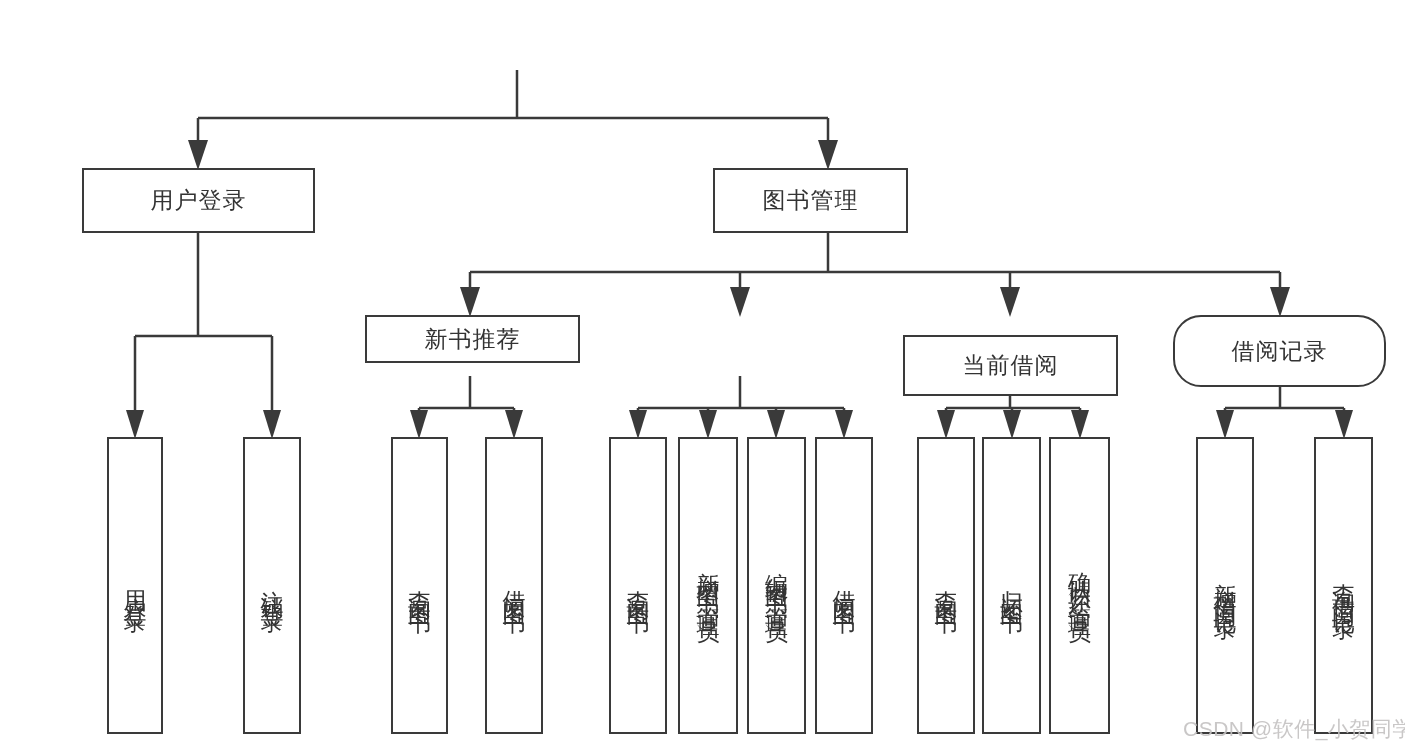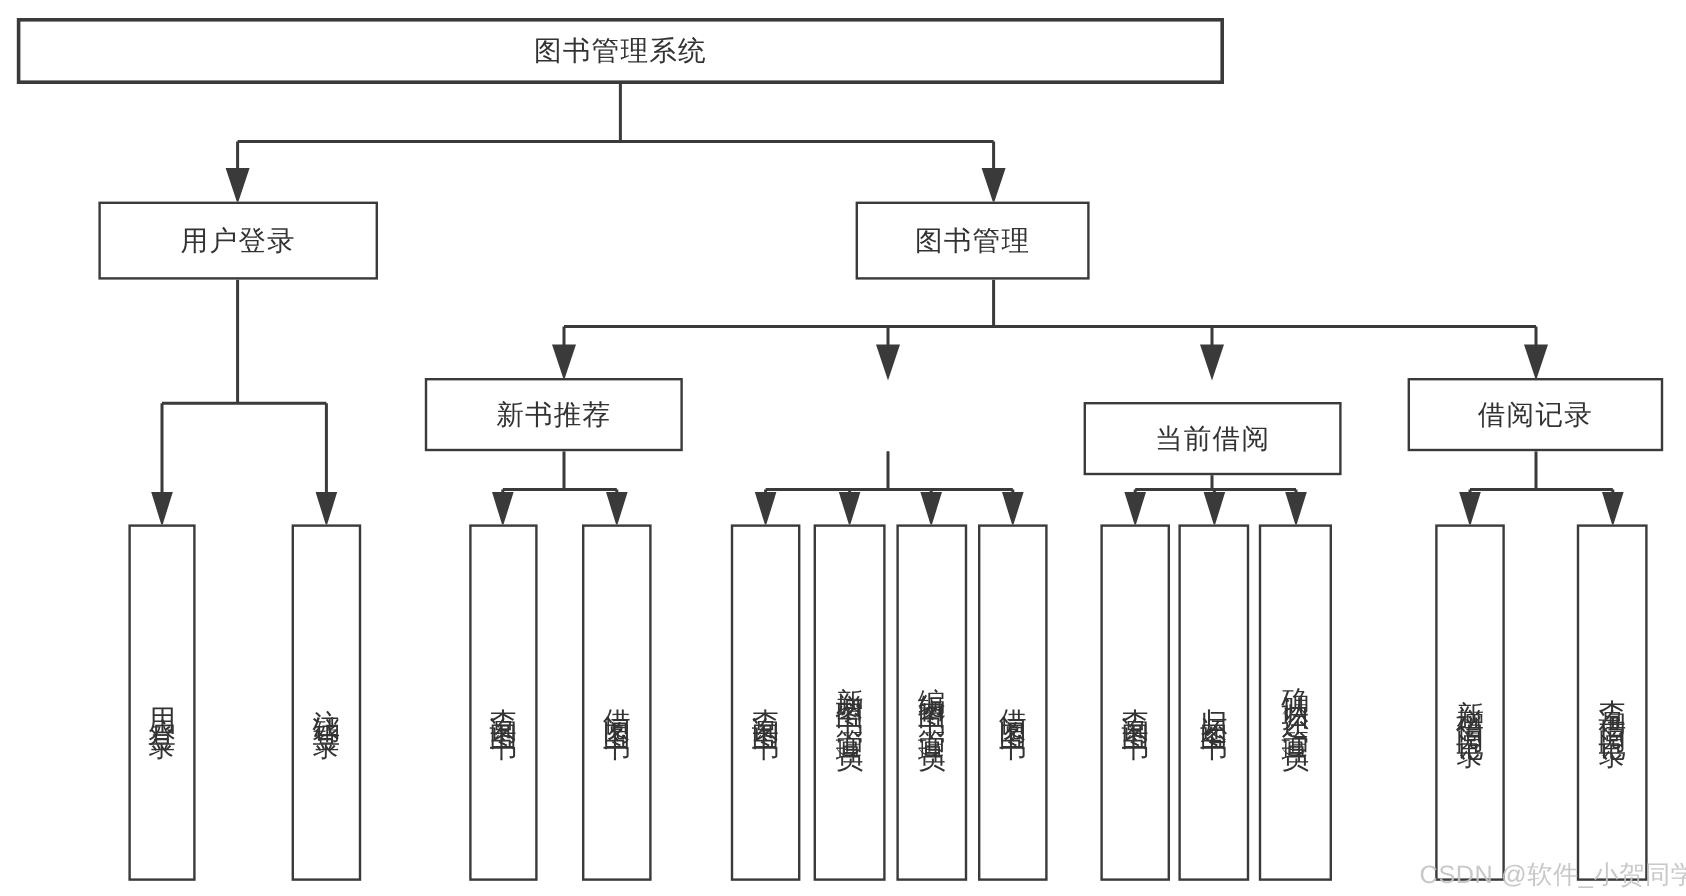--- a/index.html
+++ b/index.html
@@ -61,38 +61,35 @@
     <path d="M1010,376 V408 M946,408 H1080 M946,408 V412 M1012,408 V412 M1080,408 V412"></path>
     <polygon points="937,410 955,410 946,439"></polygon>
     <polygon points="1003,410 1021,410 1012,439"></polygon>
     <polygon points="1071,410 1089,410 1080,439"></polygon>
 
     <path d="M1280,376 V408 M1225,408 H1344 M1225,408 V412 M1344,408 V412"></path>
     <polygon points="1216,410 1234,410 1225,439"></polygon>
     <polygon points="1335,410 1353,410 1344,439"></polygon>
   </svg>
 
-  <div class="box root-box" style="left:14px;top:15px;width:1006px;height:55px;">
-    <span>图书管理系统</span>
-  </div>
 
   <div class="box" style="left:82px;top:168px;width:233px;height:65px;">
     <span>用户登录</span>
   </div>
   <div class="box" style="left:713px;top:168px;width:195px;height:65px;">
     <span>图书管理</span>
   </div>
 
-  <div class="box" style="left:354px;top:315px;width:215px;height:61px;justify-content:center;">
+  <div class="box" style="left:365px;top:315px;width:215px;height:48px;justify-content:center;">
     <span>新书推荐</span>
   </div>
   <div class="box" style="left:903px;top:315px;width:215px;height:61px;margin-top:20px;">
     <span>当前借阅</span>
   </div>
-  <div class="box" style="left:1173px;top:315px;width:213px;height:61px;">
+  <div class="box" style="left:1173px;top:315px;width:213px;height:72px;border-radius:28px;">
     <span>借阅记录</span>
   </div>
 
   <div class="box leaf" style="left:107px;width:56px;">
     <span class="vtext">用户登录</span>
   </div>
   <div class="box leaf" style="left:243px;width:58px;">
     <span class="vtext">注销登录</span>
   </div>
   <div class="box leaf" style="left:391px;width:57px;">

